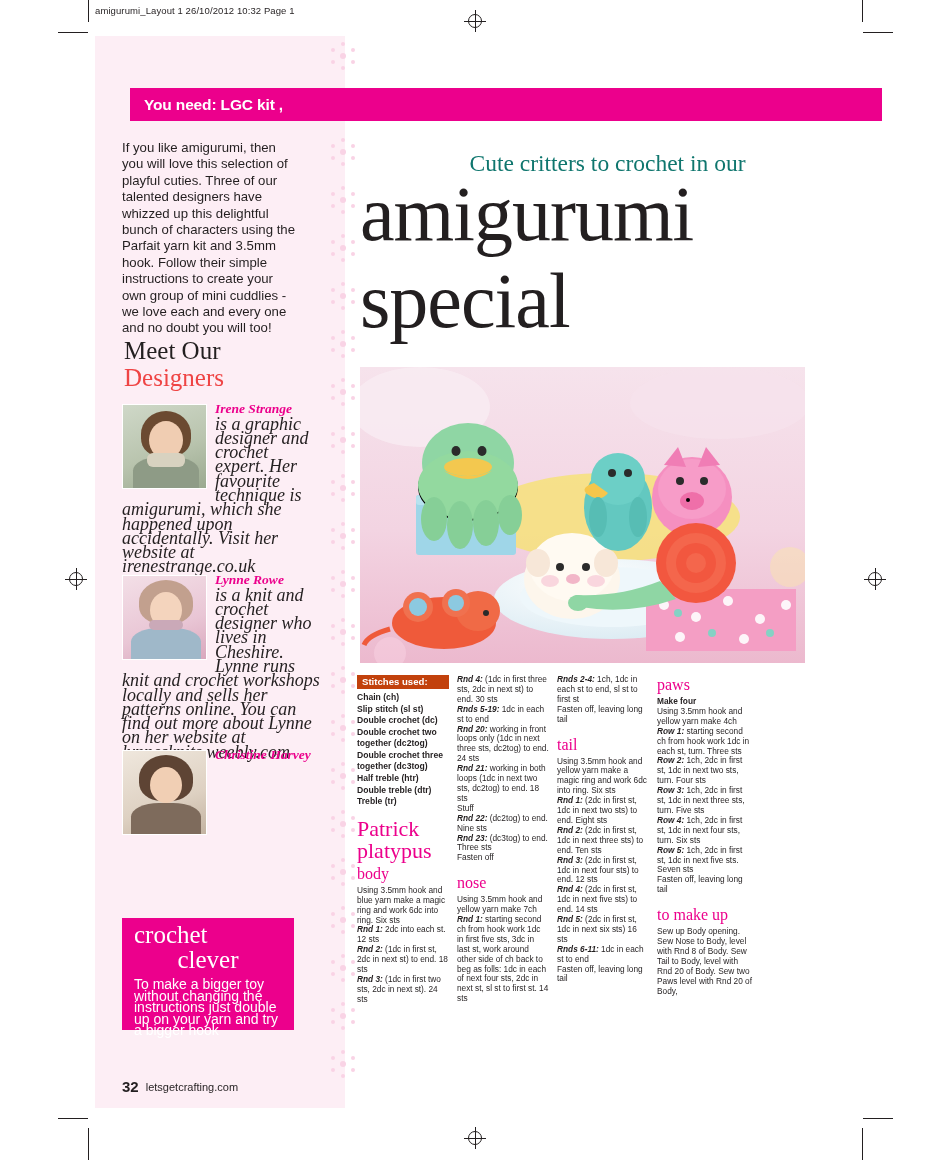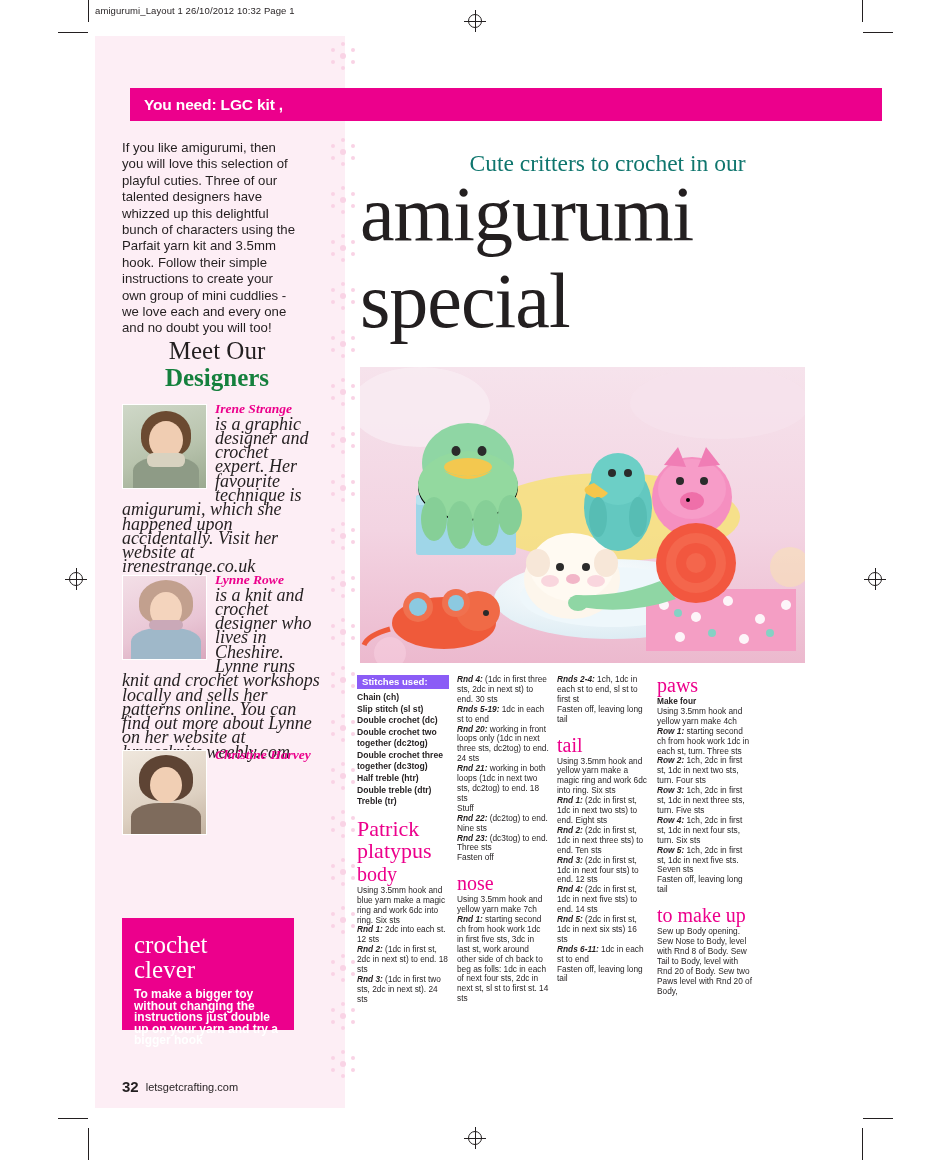--- a/index.html
+++ b/index.html
@@ -54,24 +54,24 @@
   }
   .need-bar .strong { font-weight:bold; margin-right:4px; }
 
   
   .intro {
     position:absolute; left:27px; top:110px; width:178px;
     font-size:13.2px; line-height:16.4px; color:#231f20;
   }
 
   .meet {
-    position:absolute; left:22px; top:308px; width:200px;text-align:center;
+    position:absolute; left:29px; top:308px; width:200px;
   }
   .meet .l1 { font-family:"Liberation Serif", serif; font-size:25px; color:#231f20; line-height:26px;}
-  .meet .l2 { font-family:"Liberation Serif", serif; font-size:25px; color:#15803d; font-weight:bold; line-height:27px;}
+  .meet .l2 { font-family:"Liberation Serif", serif; font-size:25px; color:#ef4444; font-weight:normal; line-height:27px;}
 
   
   .designer { position:absolute; left:27px; width:200px; }
   .designer .photo {
     width:85px; height:85px; float:left; margin:2px 8px 2px 0;
     border:1px solid #fff;
     position:relative; overflow:hidden;
   }
   .designer .name {
     font-family:"Liberation Serif", serif; font-style:italic; font-weight:bold;
@@ -84,25 +84,25 @@
 
   
   .ph-bg { position:absolute; inset:0; }
   .ph-face { position:absolute; border-radius:50%; }
   .ph-hair { position:absolute; border-radius:50% 50% 40% 40%; }
   .ph-body { position:absolute; border-radius:40% 40% 0 0; }
 
   
   .clever {
     position:absolute; left:27px; top:888px; width:172px; height:112px;
-    background:#ec008c; color:#fff; padding:14px 12px;
+    background:#ec008c; color:#fff; padding:4px 12px;
   }
   .clever .t1 { font-family:"Liberation Serif", serif; font-size:25px; line-height:25px; }
-  .clever .t2 { font-family:"Liberation Serif", serif; font-size:25px; line-height:26px; margin-bottom:6px;}
-  .clever .body { font-size:12px; line-height:11.6px; font-weight:bold; }
+  .clever .t2 { font-family:"Liberation Serif", serif; font-size:25px; line-height:26px; margin-bottom:6px;text-align:center;}
+  .clever .body { font-size:14px; line-height:11.6px; font-weight:normal; }
 
   
   .folio { position:absolute; left:27px; top:1048px; font-size:11px; color:#231f20;}
   .folio .num { font-weight:bold; font-size:15px; vertical-align:-1px; margin-right:4px;}
 
   
   .kicker {
     position:absolute; left:265px; top:120px; width:495px;
     text-align:center;
     font-family:"Liberation Serif", serif; font-size:23.5px; color:#0f766e;
@@ -127,27 +127,27 @@
     position:absolute; left:262px; top:645px; width:498px; height:400px;
     font-size:8.3px; line-height:9.9px; color:#231f20;
   }
   .col { position:absolute; top:0; width:86px; }
   .c1 { left:0;   width:92px;}
   .c2 { left:100px; width:92px;}
   .c3 { left:200px; width:92px;}
   .c4 { left:300px; width:92px;}
 
   .stitch-head {
-    background:#8b5cf6; color:#fff; font-weight:bold;
+    background:#c2410c; color:#fff; font-weight:bold;
     font-size:9.6px; padding:2px 5px; margin-bottom:3px;
   }
   .stitch-list { font-size:8.6px; line-height:11.6px; font-weight:bold;}
   .sec-title {
     font-family:"Liberation Serif", serif; color:#ec008c;
-    font-size:20px; line-height:20px; margin:10px 0 2px;
+    font-size:16px; line-height:20px; margin:10px 0 2px;
   }
   .sec-title.big { font-size:22px; line-height:22px;}
   .sub { font-weight:bold; }
   b { font-weight:bold;font-style:italic; }
   p { margin:0 0 0 0; }
 </style>
 </head>
 <body>
 
 <div class="crop-line" style="left:88px;top:0;width:1px;height:22px;"></div>

